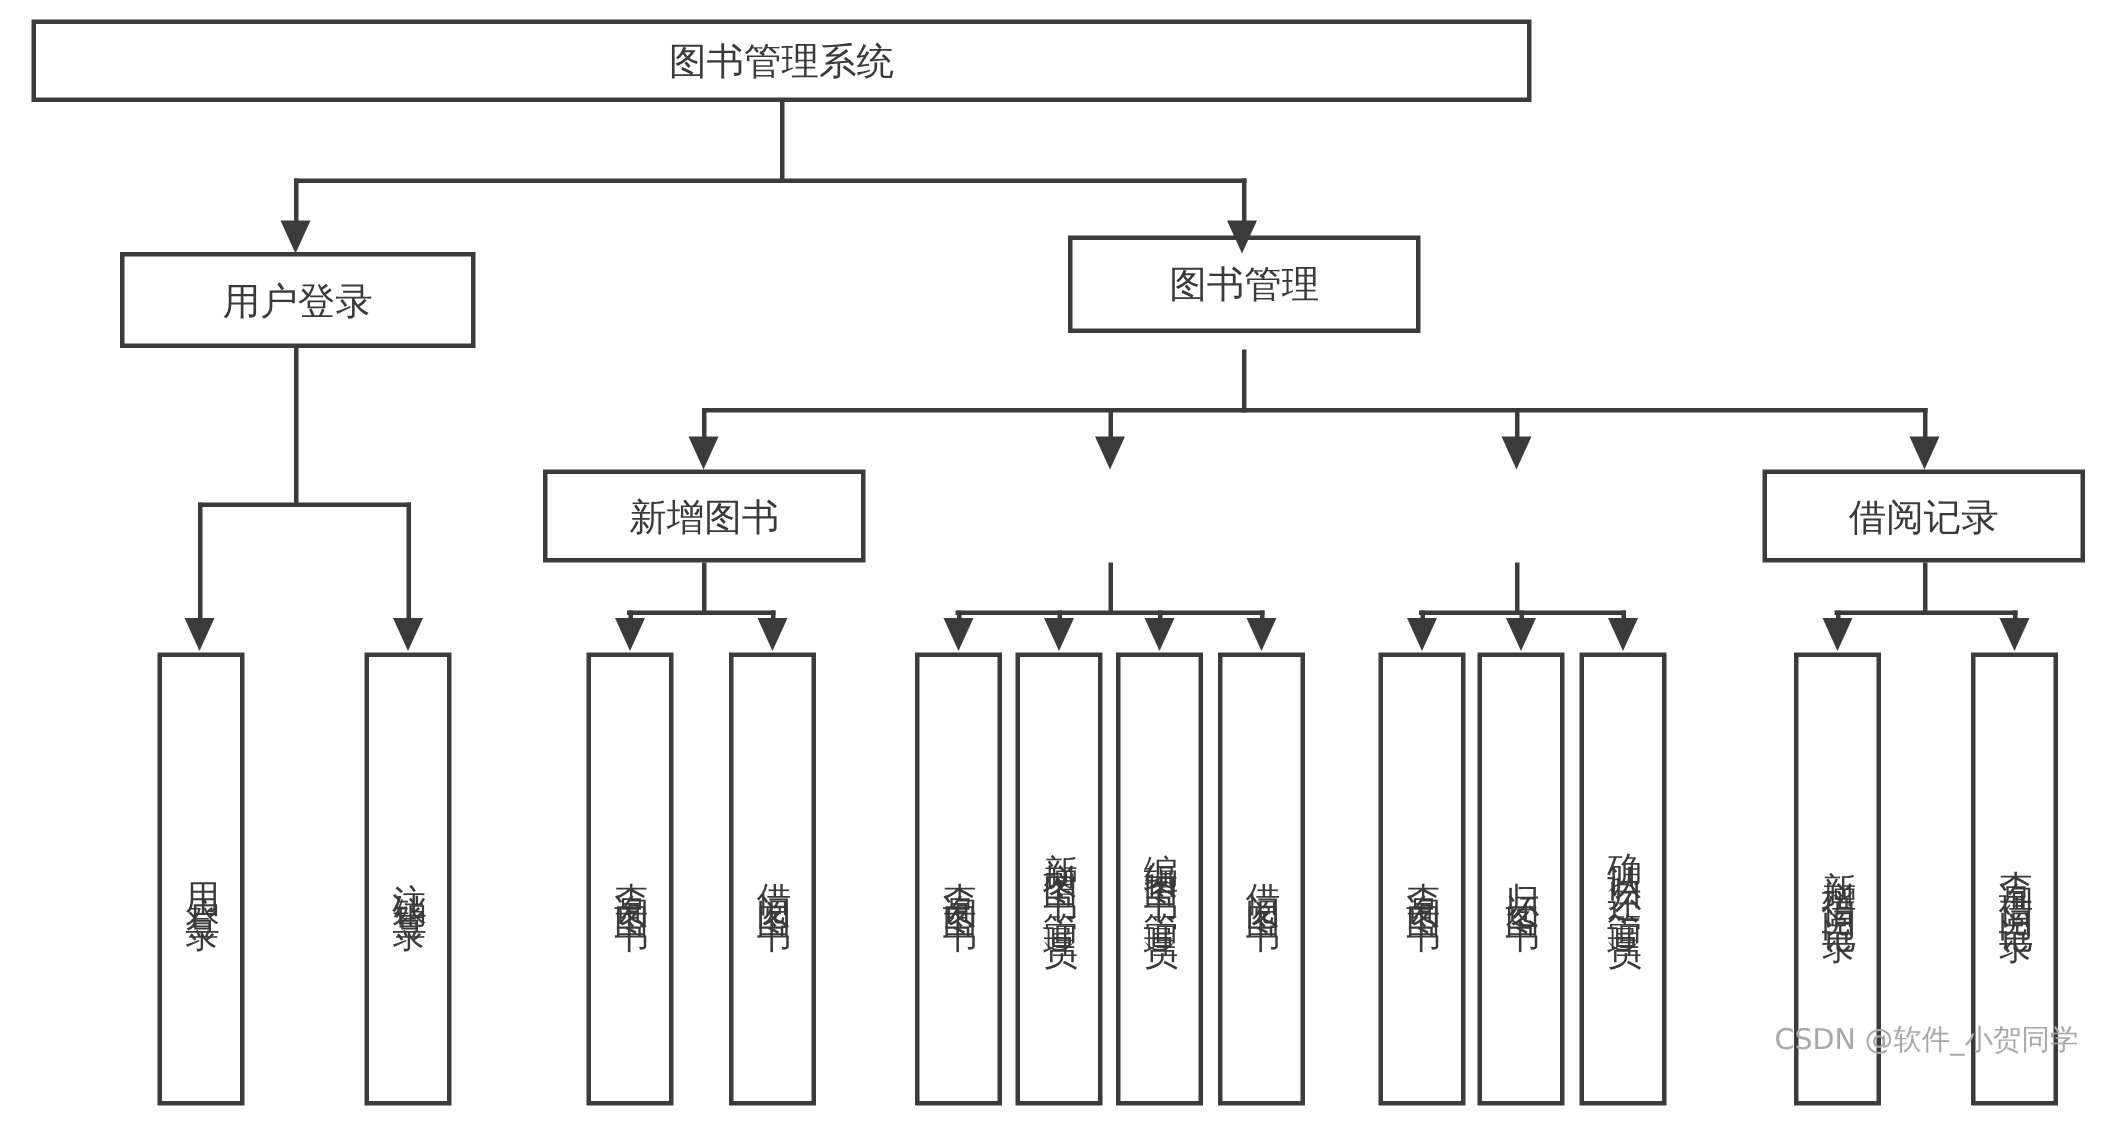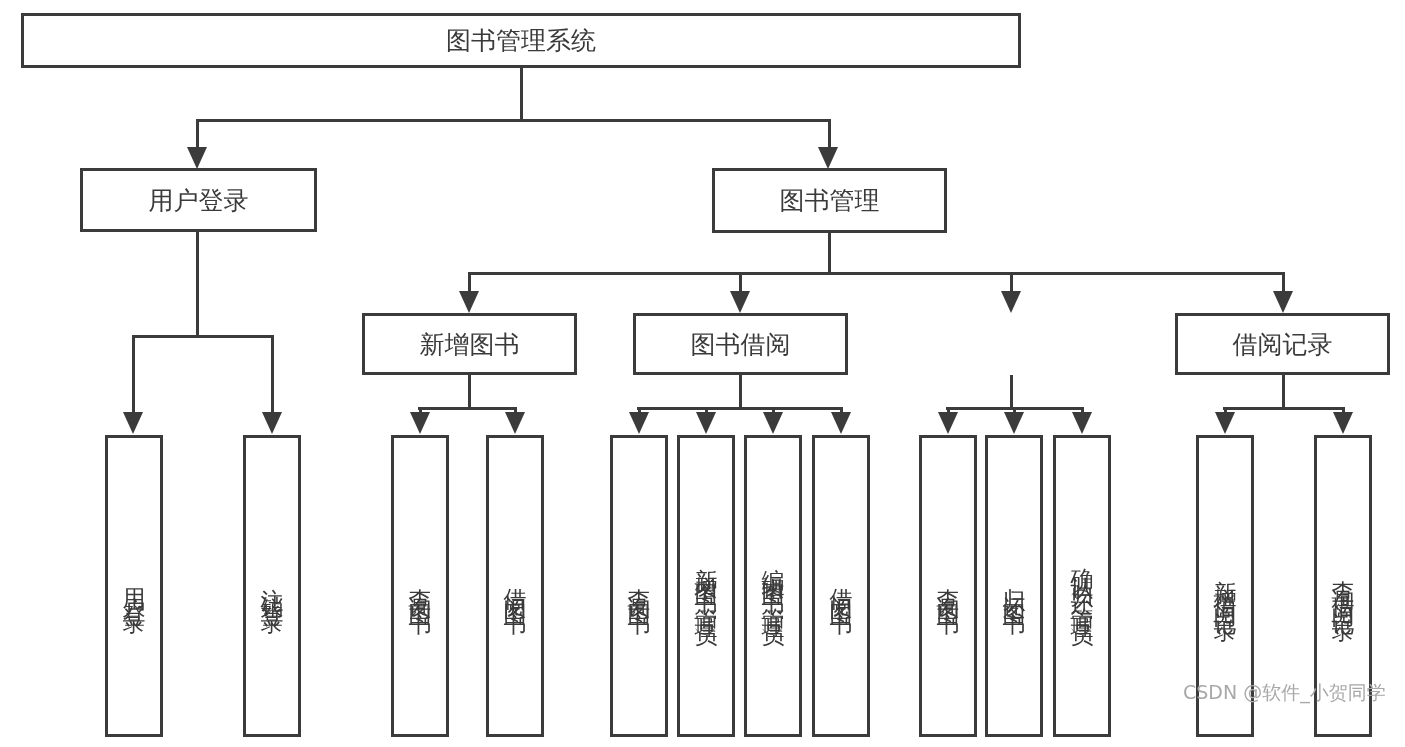--- a/index.html
+++ b/index.html
@@ -43,25 +43,24 @@
 </style>
 </head>
 <body>
 
 <div class="stage">
 
   <div class="box" style="left:21px;top:13px;width:1000px;height:55px;">图书管理系统</div>
 
   <div class="box" style="left:80px;top:168px;width:237px;height:64px;">用户登录</div>
 
-  <div class="box" style="left:712px;top:168px;width:235px;height:65px;">图书管理</div>
+  <div class="box" style="left:712px;top:157px;width:235px;height:65px;">图书管理</div>
 
   <div class="box" style="left:362px;top:313px;width:215px;height:62px;">新增图书</div>
 
-  <div class="box" style="left:633px;top:313px;width:215px;height:62px;">图书借阅</div>
 
 
   <div class="box" style="left:1175px;top:313px;width:215px;height:62px;">借阅记录</div>
 
   <div class="box leaf" style="left:105px;top:435px;width:58px;height:302px;">
     <span class="vtext">用户登录</span>
   </div>
   <div class="box leaf" style="left:243px;top:435px;width:58px;height:302px;">
     <span class="vtext">注销登录</span>
   </div>

